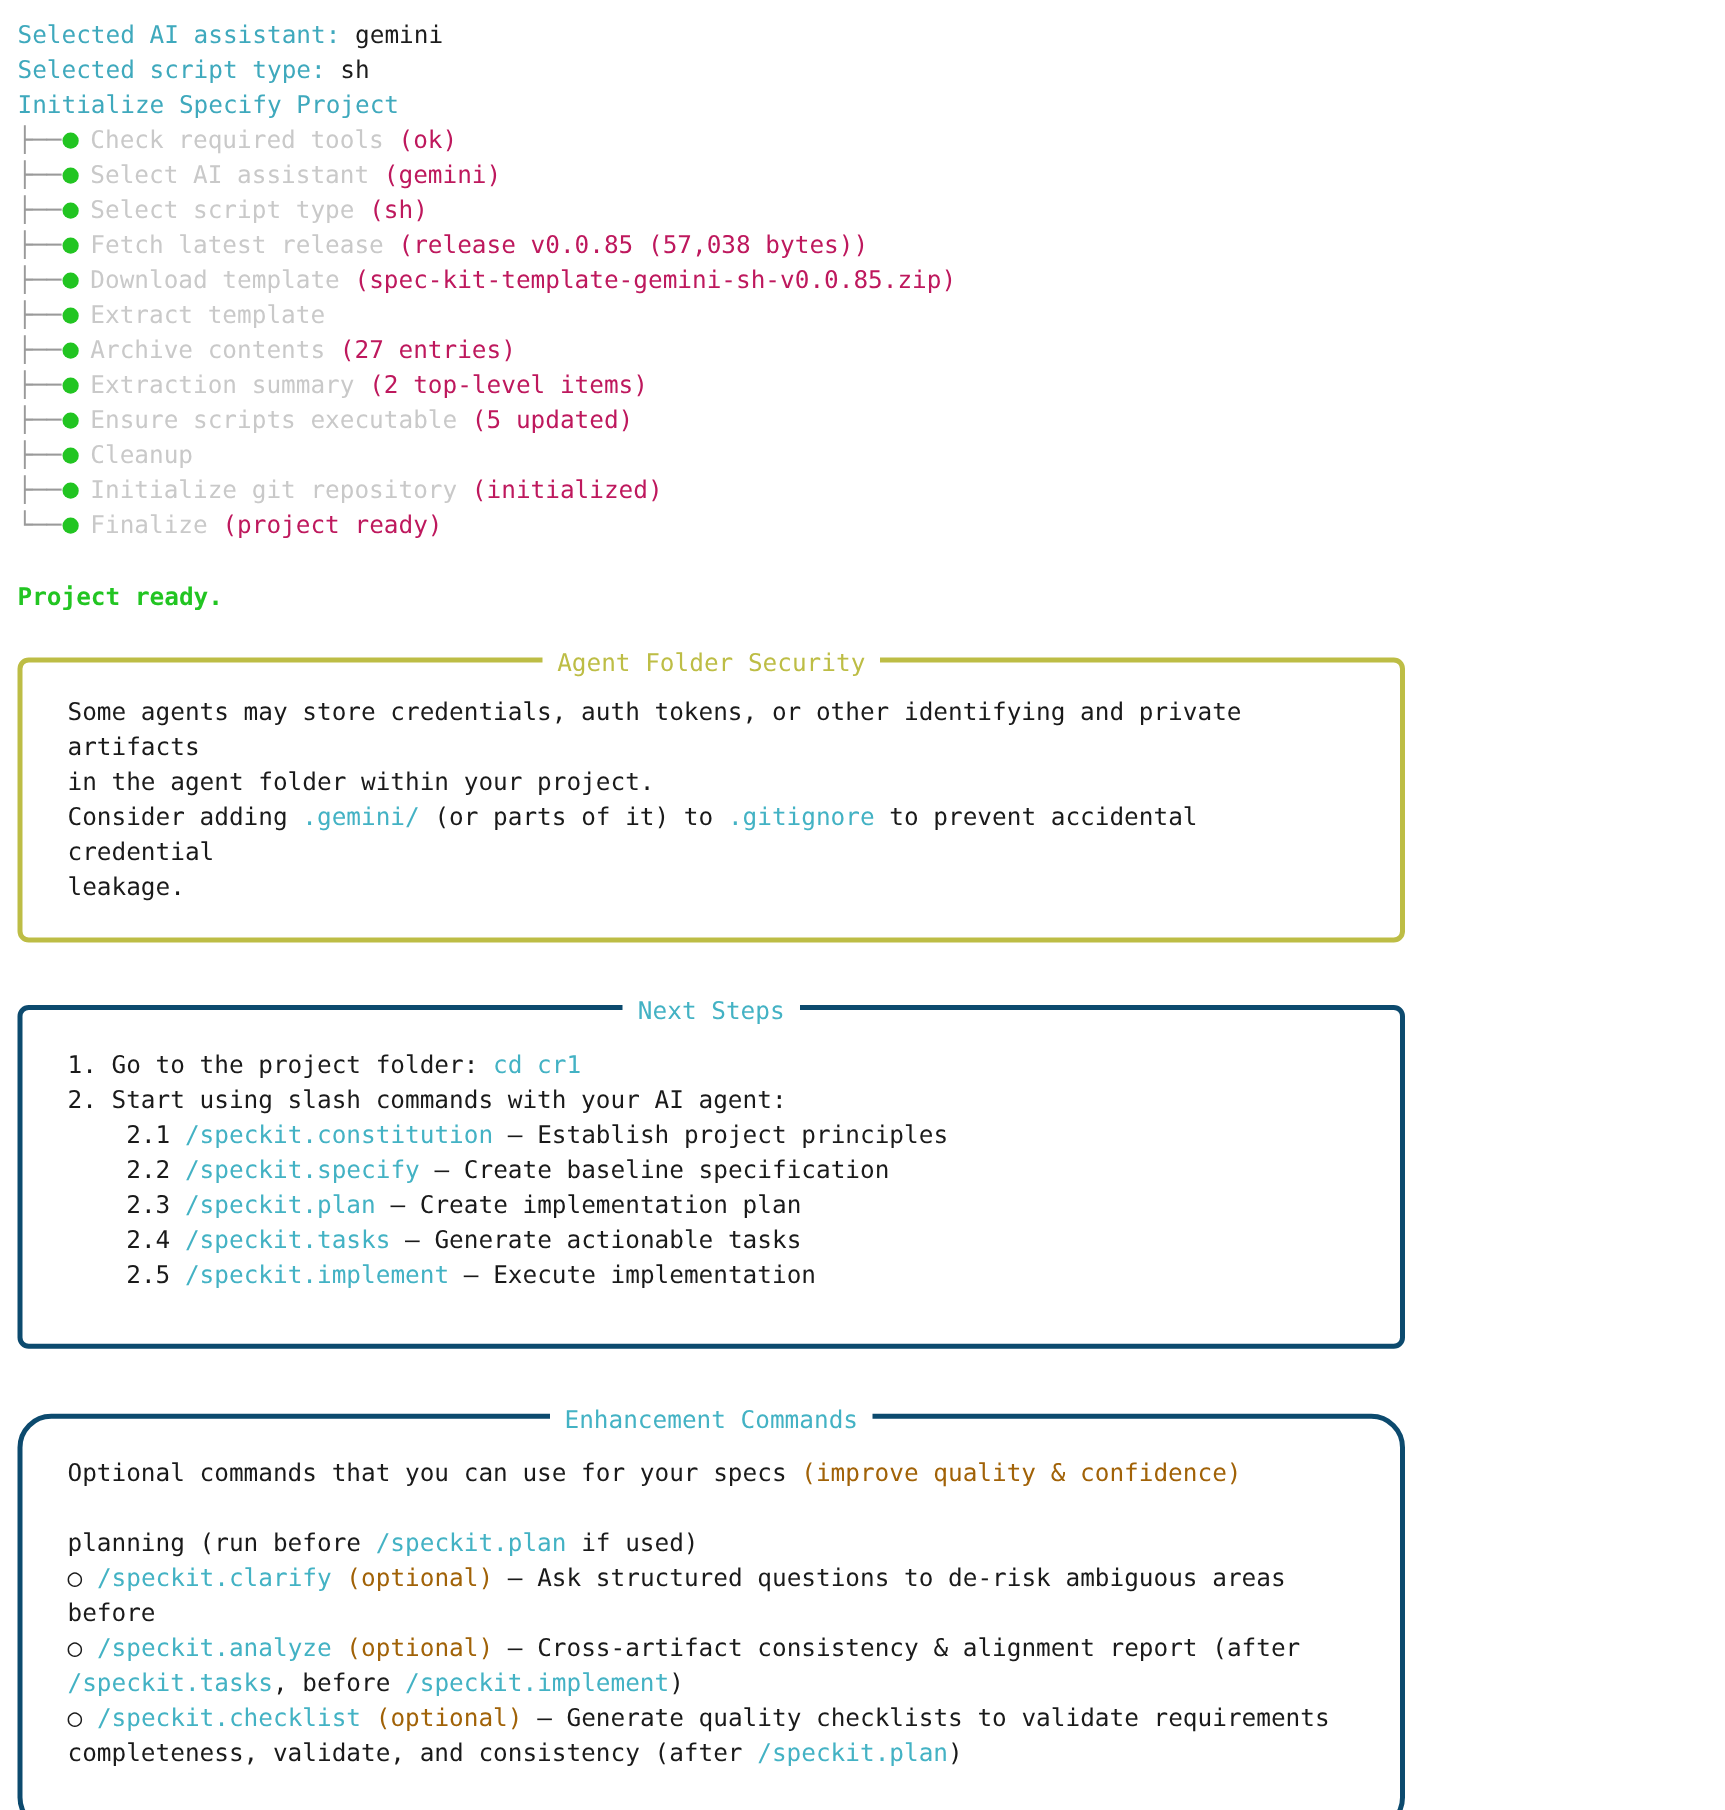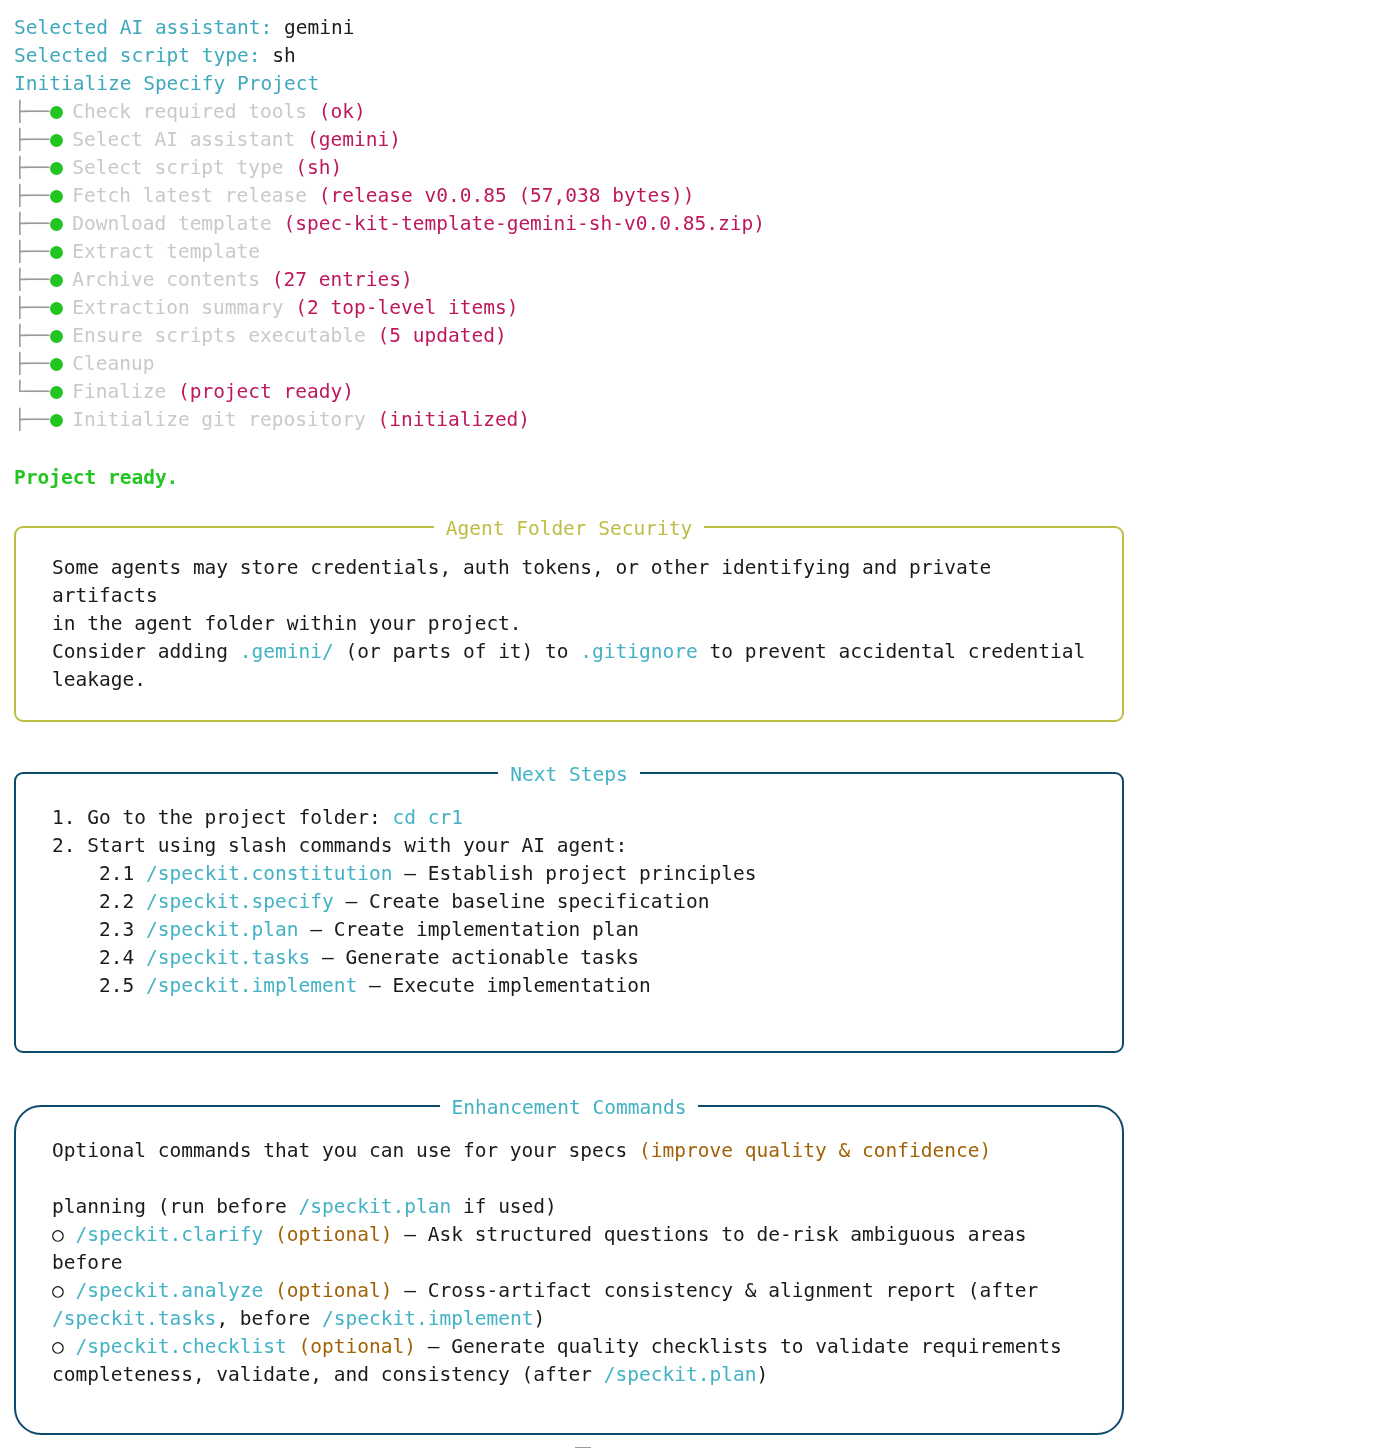--- a/index.html
+++ b/index.html
@@ -60,21 +60,21 @@
     font-weight: bold;
     color: #22c522;
     white-space: pre;
   }
 
   
   .panel {
     position: relative;
     margin-top: 28px;
     margin-right: 28px;
-    border: 2px solid #0c4a6e;
+    border: 4px solid #0c4a6e;
     border-radius: 9px;
     padding: 26px 34px 26px 36px;
     box-sizing: border-box;
   }
   .panel.yellow { border-color: #bdbd45; }
   .panel-title {
     position: absolute;
     top: -13px;
     left: 0;
     right: 0;
@@ -89,21 +89,21 @@
     line-height: 24px;
   }
   .panel.yellow .panel-title span { color: #bdbd45; }
 
   .body-line { white-space: pre-wrap; }
 
   .spacer { height: 28px; }
 
   
   #panel-security { margin-top: 34px; }
-  #panel-next     { margin-top: 50px; padding-top: 30px; padding-bottom: 23px; }
+  #panel-next     { margin-top: 50px; padding-top: 30px; padding-bottom: 13px; }
   #panel-enh      { margin-top: 52px; padding-top: 30px; padding-bottom: 44px; border-radius: 27px; }
 
   .cut-mark {
     width: 16px;
     height: 5px;
     background: #9a9a9a;
     margin: 12px auto 0 auto;
   }
 </style>
 </head>
@@ -132,23 +132,23 @@
     <div class="tree-row"><span class="branch">├──</span><span class="dot"></span><span class="task-label">Extract template</span><span class="task-detail"></span></div>
 
     <div class="tree-row"><span class="branch">├──</span><span class="dot"></span><span class="task-label">Archive contents</span> <span class="task-detail">(27 entries)</span></div>
 
     <div class="tree-row"><span class="branch">├──</span><span class="dot"></span><span class="task-label">Extraction summary</span> <span class="task-detail">(2 top-level items)</span></div>
 
     <div class="tree-row"><span class="branch">├──</span><span class="dot"></span><span class="task-label">Ensure scripts executable</span> <span class="task-detail">(5 updated)</span></div>
 
     <div class="tree-row"><span class="branch">├──</span><span class="dot"></span><span class="task-label">Cleanup</span><span class="task-detail"></span></div>
 
+    <div class="tree-row"><span class="branch">├──</span><span class="dot"></span><span class="task-label">Initialize git repository</span> <span class="task-detail">(initialized)</span></div>
+
     <div class="tree-row"><span class="branch">└──</span><span class="dot"></span><span class="task-label">Finalize</span> <span class="task-detail">(project ready)</span></div>
-
-    <div class="tree-row"><span class="branch">├──</span><span class="dot"></span><span class="task-label">Initialize git repository</span> <span class="task-detail">(initialized)</span></div>
 
   </div>
 
   <div class="ready">Project ready.</div>
 
   <div class="panel yellow" id="panel-security">
     <div class="panel-title"><span>Agent Folder Security</span></div>
 
     <div class="body-line">Some agents may store credentials, auth tokens, or other identifying and private artifacts</div>
     <div class="body-line">in the agent folder within your project.</div>

